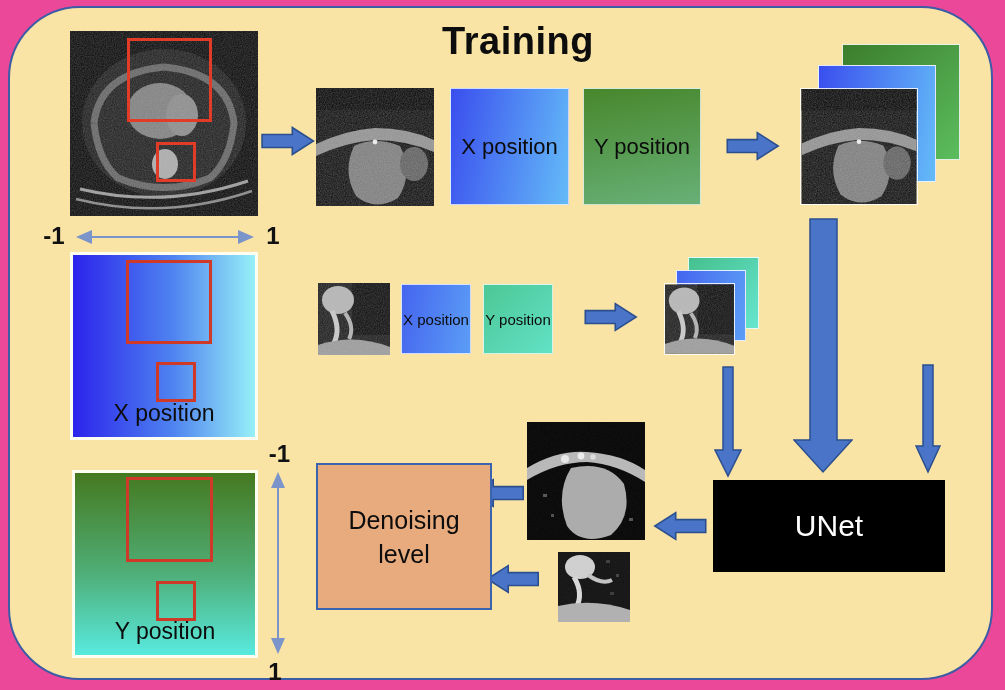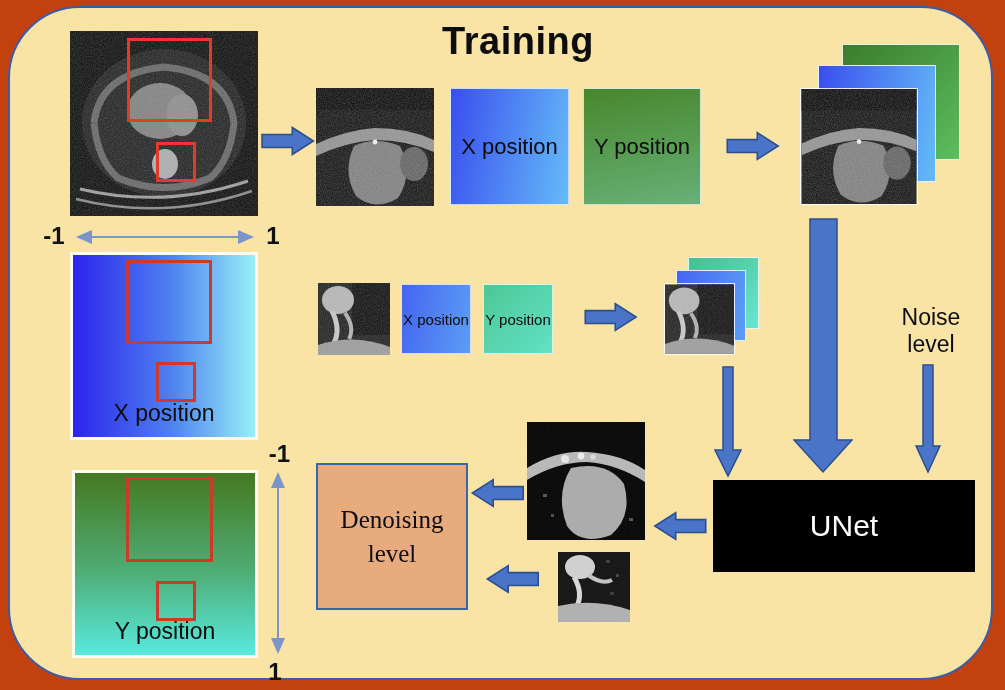--- a/index.html
+++ b/index.html
@@ -1,16 +1,16 @@
 <!DOCTYPE html>
 <html><head>
 <meta charset="utf-8">
 <style>
   html,body{margin:0;padding:0;background:#ffffff;}
-  .page{position:relative;width:1005px;height:690px;background:#c2410c;overflow:hidden;
+  .page{position:relative;width:1005px;height:690px;background:#ec4899;overflow:hidden;
         font-family:"Liberation Sans",sans-serif;}
   .frame{position:absolute;left:8px;top:6px;width:985px;height:674px;background:#f9e3a5;
          border:2px solid #3c5ca6;border-radius:72px;box-sizing:border-box;}
   .abs{position:absolute;}
   .title{top:20px;left:518px;transform:translateX(-50%);font-size:38px;font-weight:600;color:#0d0d0d;letter-spacing:.5px;}
   .ctimg{display:block;}
   .redbox{position:absolute;border:3px solid #e23b28;box-sizing:border-box;}
   .redbox.dk{border-color:#cf3a28;}
   .gradmap{box-sizing:border-box;border:3px solid #fdfdf2;}
   .xmap{background:linear-gradient(90deg,#2b24ec 0%,#4f83f0 55%,#97f0f8 100%);}
@@ -200,29 +200,25 @@
         <path d="M0 62 Q36 50 72 64 L72 72 L0 72 Z" fill="#9a9a9a"></path>
         <rect width="72" height="72" filter="url(#f_spine_n2)" opacity="0.4"></rect>
       </svg>
     </div>
   </div>
 
   <svg class="abs" style="left:714px;top:366px;" width="28" height="112" viewBox="0 0 28 112">
     <path d="M9 1 H19 V84 H27 L14 110 L1 84 H9 Z" fill="#4a74c8" stroke="#2b4f8e" stroke-width="1.5"></path>
   </svg>
 
-  <div class="abs noiselbl" style="left:886px;top:304px;width:90px;">
-    <div>Noise</div>
-    <div>level</div>
-  </div>
   <svg class="abs" style="left:915px;top:364px;" width="26" height="110" viewBox="0 0 26 110">
     <path d="M8 1 H18 V82 H25 L13 108 L1 82 H8 Z" fill="#4a74c8" stroke="#2b4f8e" stroke-width="1.5"></path>
   </svg>
 
-  <div class="abs unet" style="left:713px;top:480px;width:262px;height:92px;">
+  <div class="abs unet" style="left:713px;top:480px;width:232px;height:92px;">
     <span>UNet</span>
   </div>
 
   <svg class="abs" style="left:647px;top:511px;" width="66" height="30" viewBox="0 0 100 56">
     <path d="M98 16 H42 V3 L3 28 L42 53 V40 H98 Z" fill="#4a74c8" stroke="#2b4f8e" stroke-width="3"></path>
   </svg>
 
   <div class="abs" style="left:527px;top:422px;width:118px;height:118px;">
     <svg class="ctimg" width="118" height="118" viewBox="0 0 118 118">
       <defs>
@@ -265,17 +261,17 @@
       <rect x="52" y="40" width="4" height="3" fill="#383838"></rect>
       <path d="M0 54 Q36 46 72 58 L72 70 L0 70 Z" fill="#b0b0b0"></path>
       <rect width="72" height="70" filter="url(#f_spine_c)" opacity="0.16"></rect>
     </svg>
   </div>
 
   <svg class="abs" style="left:479px;top:564px;" width="67" height="30" viewBox="0 0 100 56">
     <path d="M98 16 H42 V3 L3 28 L42 53 V40 H98 Z" fill="#4a74c8" stroke="#2b4f8e" stroke-width="3"></path>
   </svg>
 
-  <div class="abs denoise" style="left:316px;top:463px;width:152px;height:147px;font-family:Liberation Serif, serif;">
+  <div class="abs denoise" style="left:316px;top:463px;width:176px;height:147px;">
     <span>Denoising</span>
     <span>level</span>
   </div>
 </div>
 
 </body></html>

